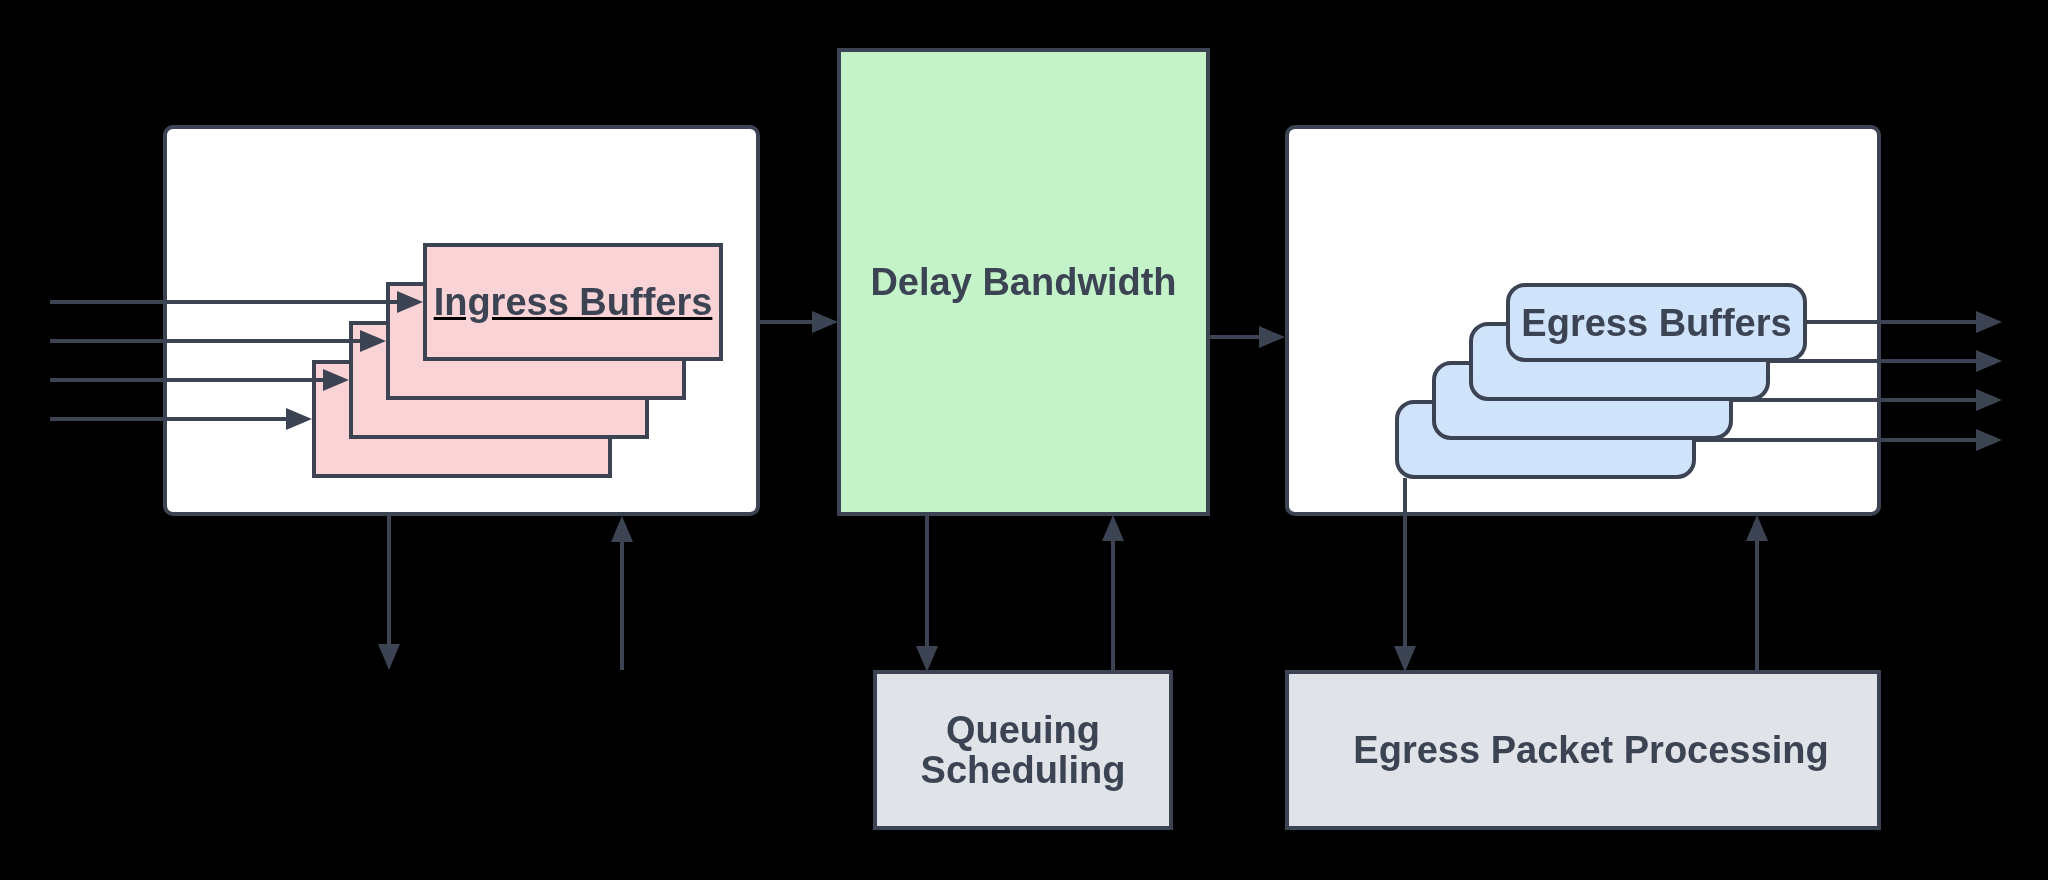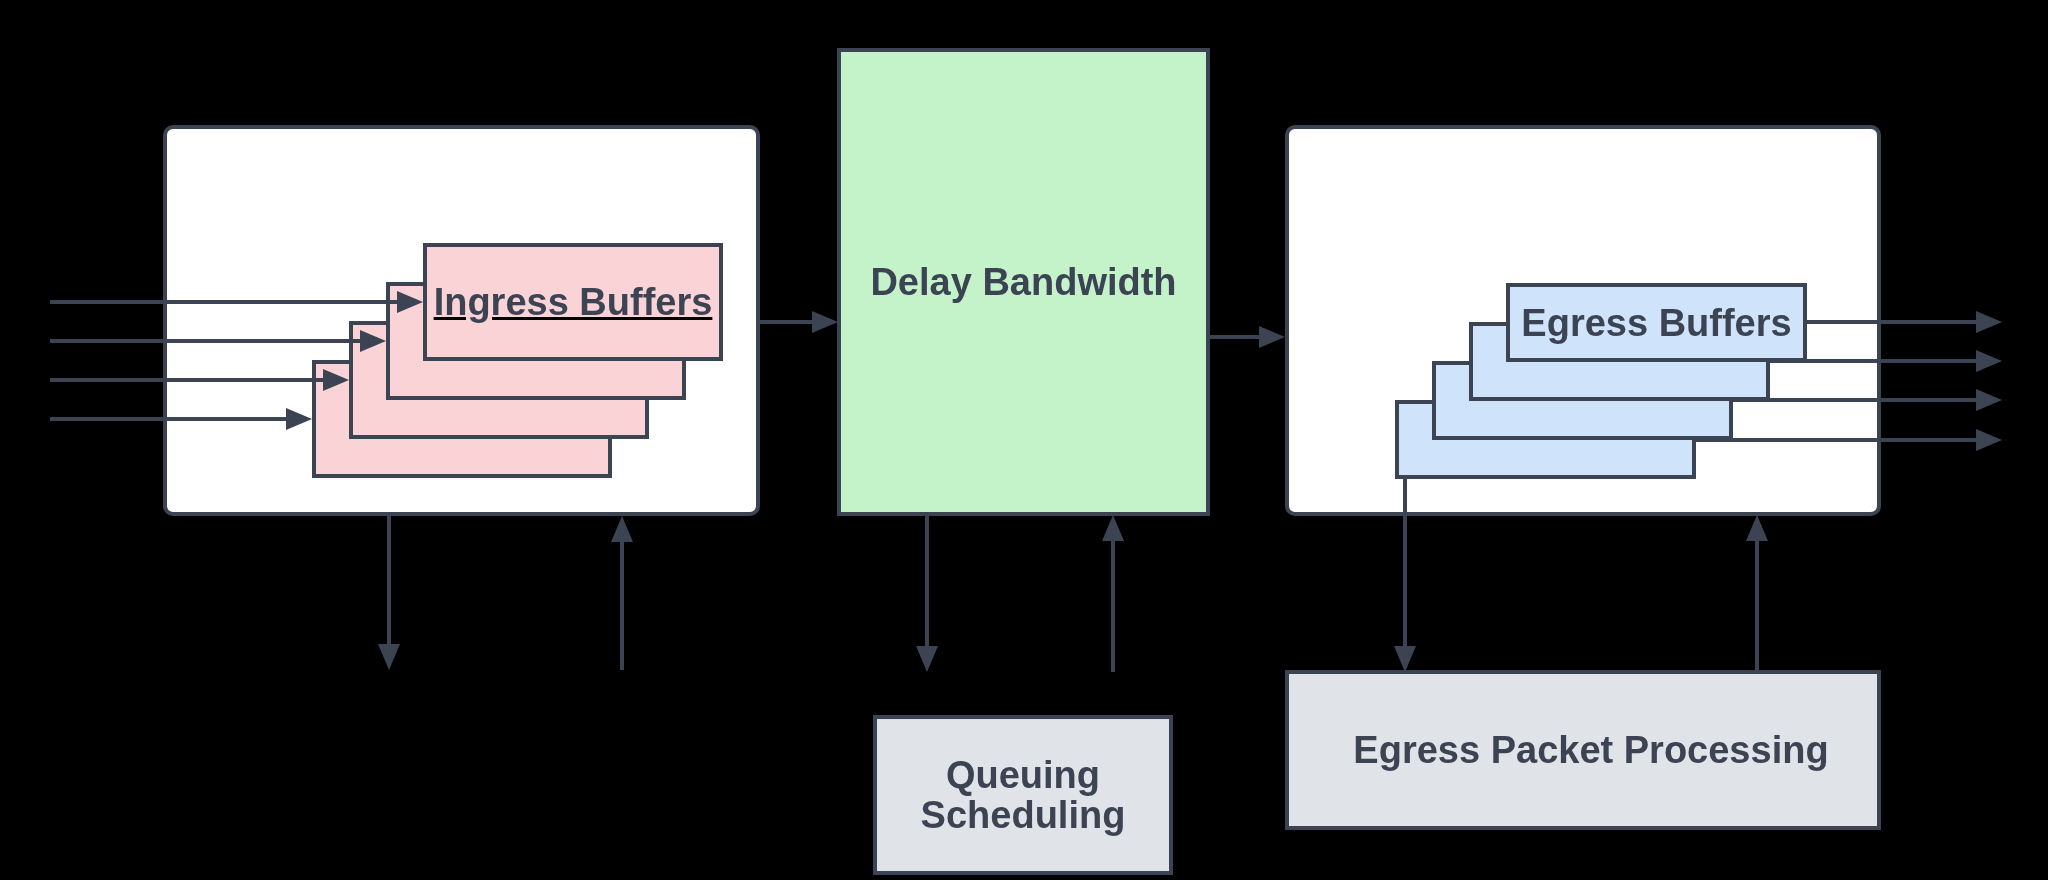--- a/index.html
+++ b/index.html
@@ -9,21 +9,21 @@
   }
   html,body{margin:0;padding:0;background:var(--bg);}
   #canvas{position:relative;width:2048px;height:880px;background:var(--bg);
           overflow:hidden;font-family:"Liberation Sans",sans-serif;}
   .box{position:absolute;box-sizing:border-box;border:4px solid var(--line);}
   .rounded{border-radius:10px;background:var(--white);}
   .center{display:flex;align-items:center;justify-content:center;}
   .label{font-weight:bold;font-size:38px;line-height:40px;color:var(--ink);
          text-align:center;white-space:nowrap;}
   .pink{background:var(--pink);}
-  .blue{background:var(--blue);}
+  .blue{background:var(--blue);border-radius:19px;}
   .greenbox{background:var(--green);}
   .graybox{background:var(--gray);}
   
   .h-arrow{position:absolute;height:4px;background:var(--line);}
   .h-arrow::after{content:"";position:absolute;right:-26px;top:-9px;width:0;height:0;
     border-left:26px solid var(--line);border-top:11px solid transparent;
     border-bottom:11px solid transparent;}
   
   .v-arrow{position:absolute;width:4px;background:var(--line);}
   .v-arrow.down::after{content:"";position:absolute;bottom:-26px;left:-9px;width:0;height:0;
@@ -72,21 +72,21 @@
   <div class="h-arrow z2" style="left:1696px;top:438px;width:280px;"></div>
 
   <div class="box blue z3" style="left:1395px;top:400px;width:301px;height:79px;"></div>
   <div class="box blue z4" style="left:1432px;top:361px;width:301px;height:79px;"></div>
   <div class="box blue z5" style="left:1469px;top:322px;width:301px;height:79px;"></div>
   <div class="box blue center z6" style="left:1506px;top:283px;width:301px;height:79px;">
     <span class="label">Egress Buffers</span>
   </div>
 
 
-  <div class="box graybox center z1" style="left:873px;top:670px;width:300px;height:160px;margin-top:45px;">
+  <div class="box graybox center z1" style="left:873px;top:670px;width:300px;height:160px;">
     <div>
       <div class="label">Queuing</div>
       <div class="label">Scheduling</div>
     </div>
   </div>
 
   <div class="box graybox center z1" style="left:1285px;top:670px;width:596px;height:160px;padding-left:16px;">
     <span class="label">Egress Packet Processing</span>
   </div>
 

